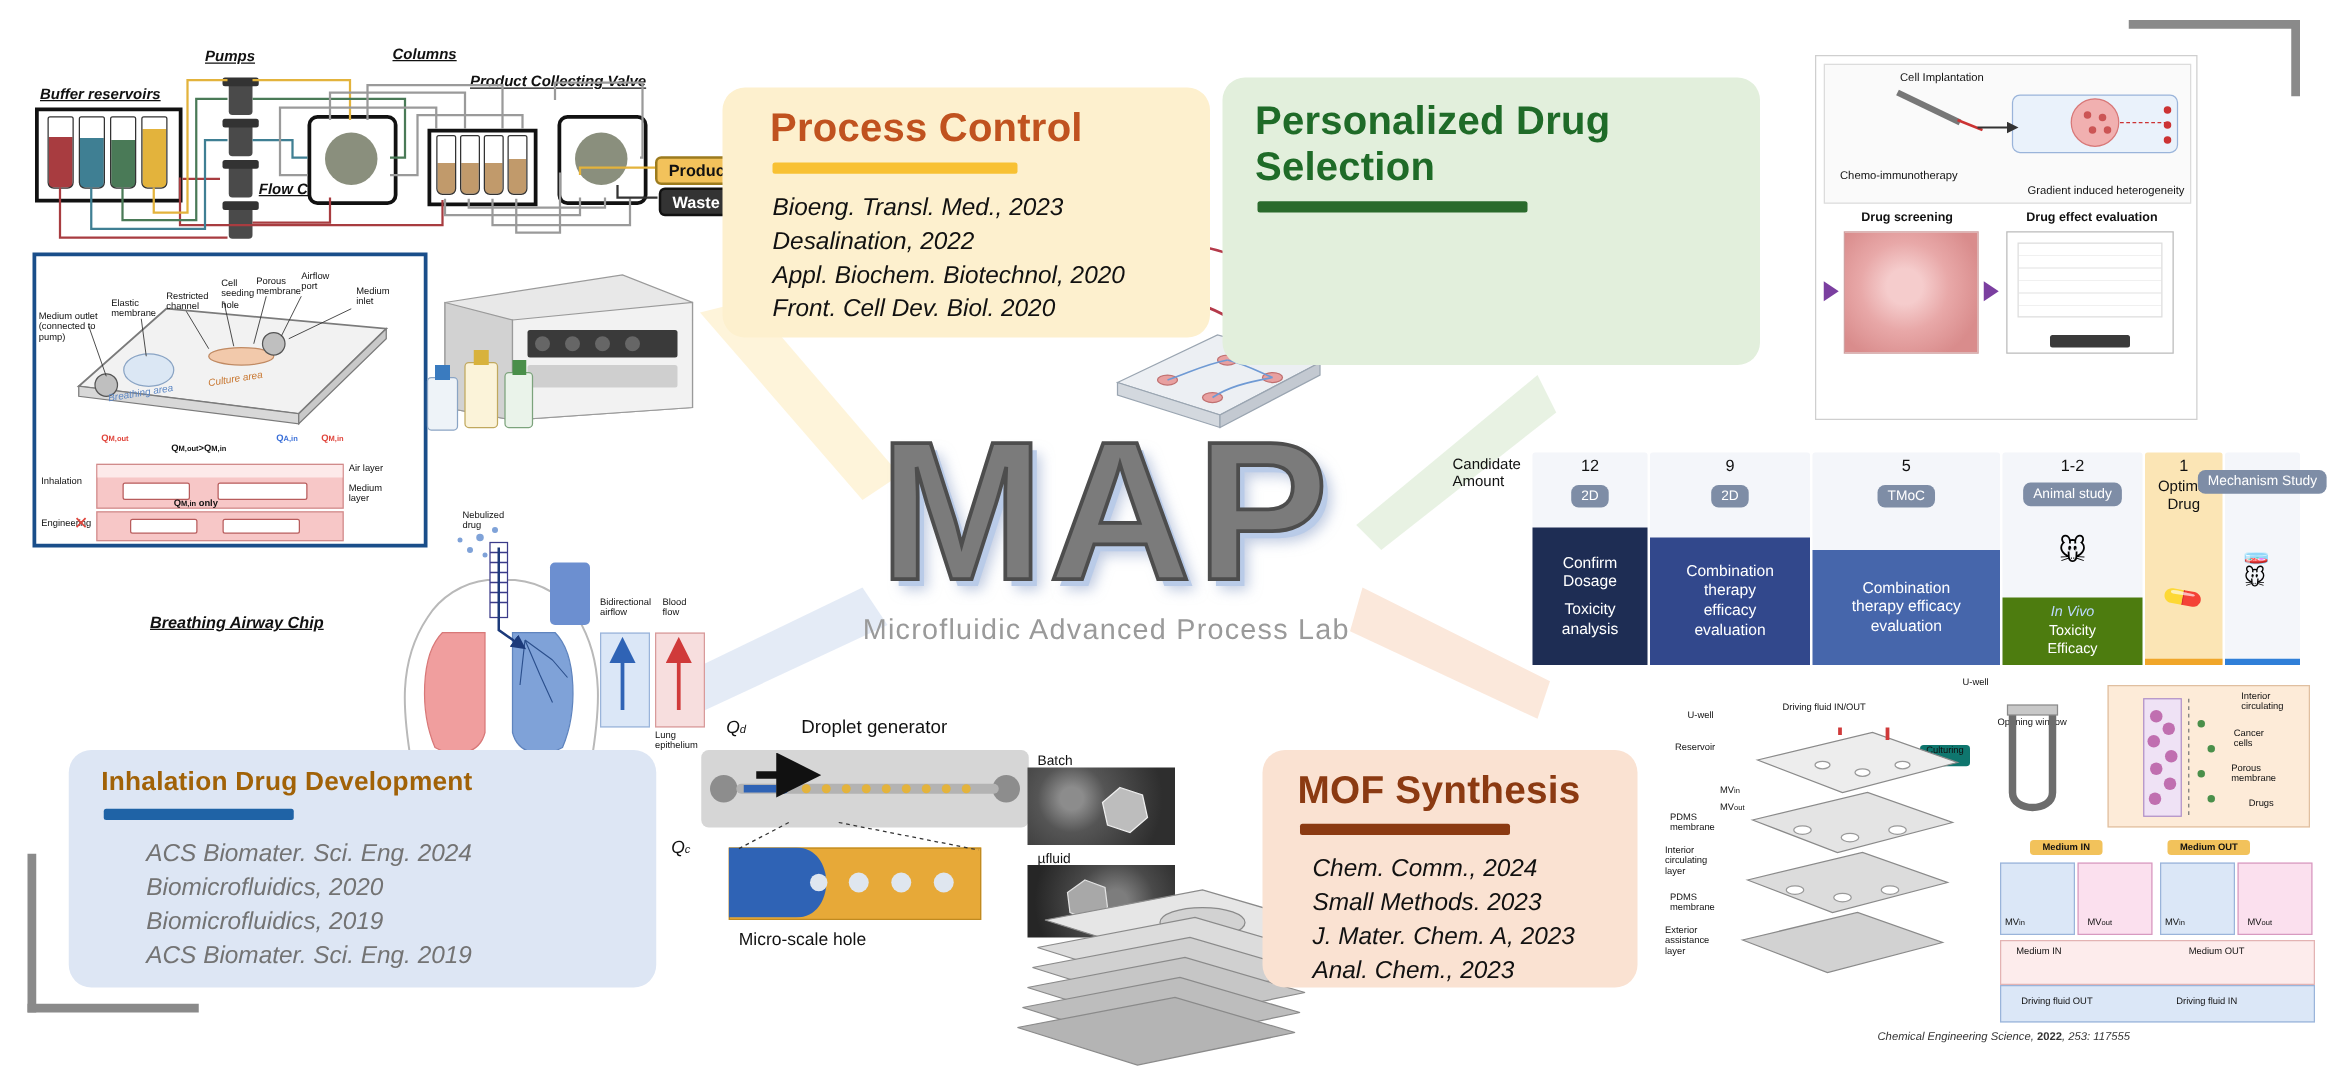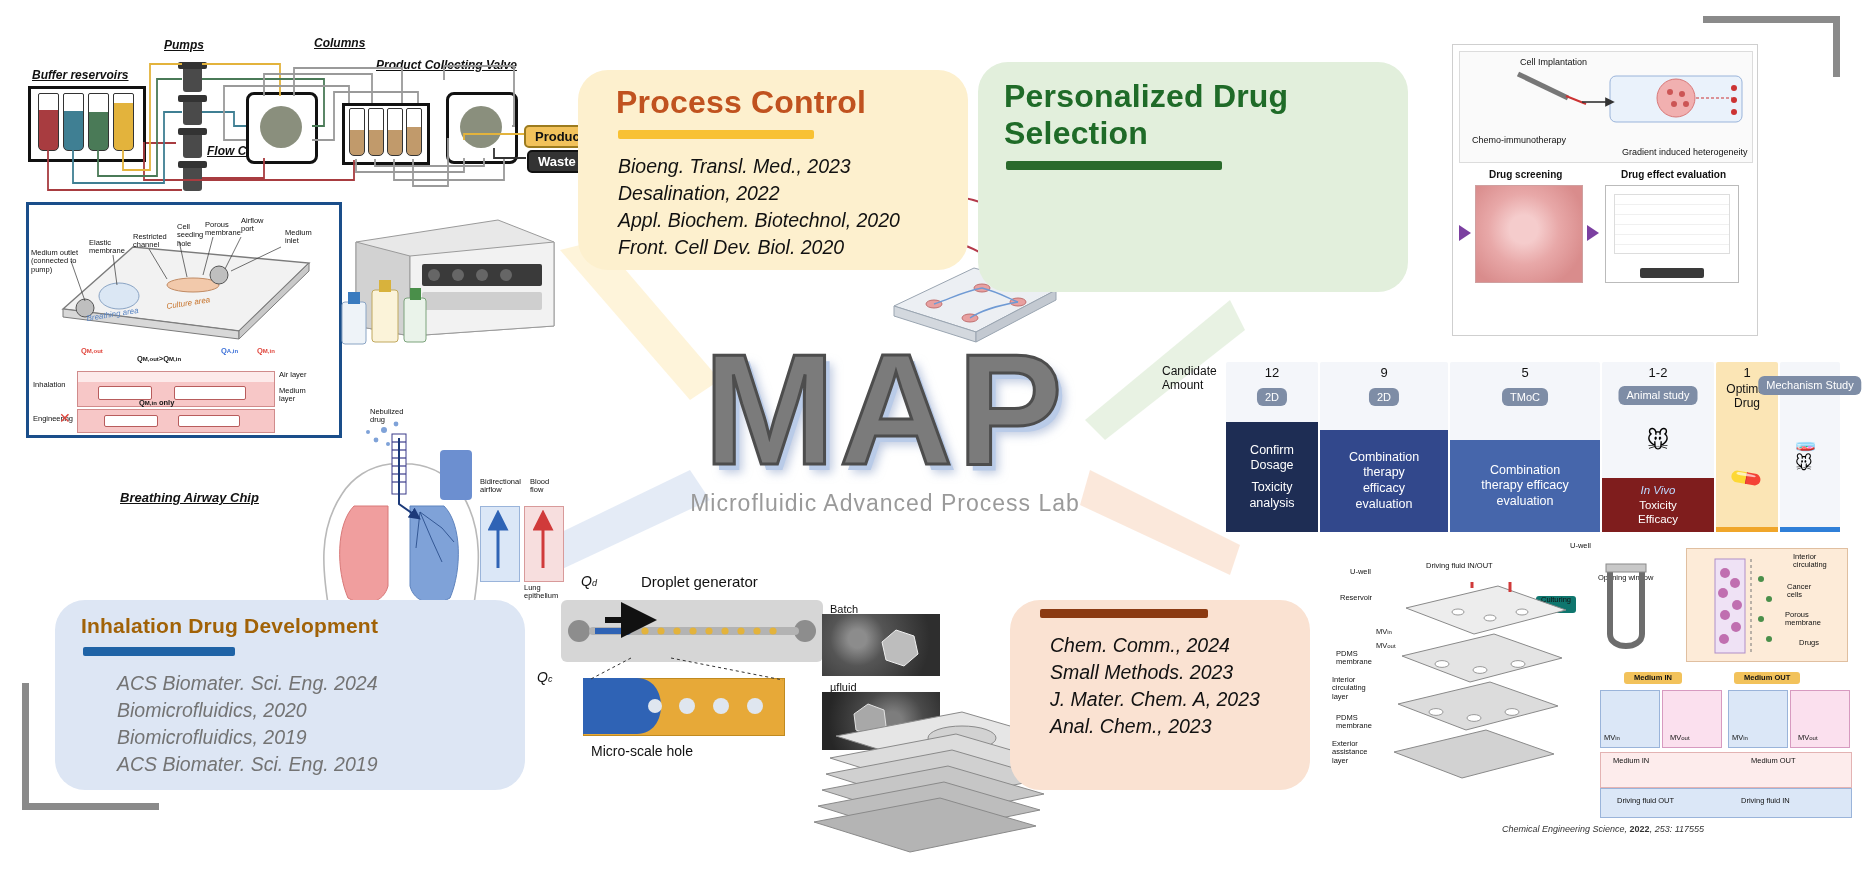--- a/index.html
+++ b/index.html
@@ -4,21 +4,21 @@
 <style>
   html,body{margin:0;padding:0;background:#ffffff;}
   body{width:1862px;height:870px;position:relative;overflow:hidden;
        font-family:"Liberation Sans","DejaVu Sans",sans-serif;}
   .abs{position:absolute;}
   
   .bracket{position:absolute;border-color:#8a8a8a;}
   .br-tr{top:16px;right:22px;width:130px;height:54px;border-top:7px solid #8a8a8a;border-right:7px solid #8a8a8a;}
   .br-bl{left:22px;bottom:60px;width:130px;height:120px;border-bottom:7px solid #8a8a8a;border-left:7px solid #8a8a8a;}
   
-  .card{position:absolute;border-radius:30px;box-sizing:border-box;}
+  .card{position:absolute;border-radius:18px;box-sizing:border-box;}
   .card h2{margin:0;font-weight:bold;letter-spacing:.2px;}
   .rule{height:9px;border-radius:2px;margin:9px 0 14px 0;}
   .refs{font-style:italic;line-height:1.38;}
   .refs div{white-space:nowrap;}
   
   #card-process{left:578px;top:70px;width:390px;height:200px;background:#fdf0ce;}
   #card-process h2{color:#c0521f;font-size:32px;padding:14px 0 0 38px;}
   #card-process .rule{background:#f8c133;width:196px;margin-left:40px;}
   #card-process .refs{color:#111;font-size:19.5px;padding-left:40px;}
   
@@ -434,21 +434,21 @@
       <span>evaluation</span>
     </div>
   </div>
 
   <div class="stage" style="left:440px;width:112px;">
     <div class="num">1-2</div>
     <div class="chip" style="top:24px;line-height:1.2;">
       <span>Animal study</span>
     </div>
     <div style="position:absolute;left:50%;transform:translateX(-50%);top:66px;font-size:22px;">🐭</div>
-    <div class="fill" style="height:54px;background:#7f1d1d;font-size:11.5px;">
+    <div class="fill" style="height:54px;background:#4d7c0f;font-size:11.5px;">
       <span style="font-style:italic;color:#bcd8ff;">In Vivo</span>
       <span>Toxicity</span>
       <span>Efficacy</span>
     </div>
   </div>
 
   <div class="stage" style="left:554px;width:62px;background:#fbe5b5;">
     <div class="num">1</div>
     <div style="text-align:center;font-size:12px;color:#111;line-height:1.2;margin-top:2px;">Optimal Drug</div>
     <div style="position:absolute;left:50%;transform:translateX(-50%) rotate(-35deg);top:104px;font-size:22px;">💊</div>
@@ -617,20 +617,21 @@
   <div class="rule"></div>
   <div class="refs">
     <div>ACS Biomater. Sci. Eng. 2024</div>
     <div>Biomicrofluidics, 2020</div>
     <div>Biomicrofluidics, 2019</div>
     <div>ACS Biomater. Sci. Eng. 2019</div>
   </div>
 </div>
 
 <div class="card" id="card-mof">
+  <h2>MOF Synthesis</h2>
   <div class="rule"></div>
   <div class="refs">
     <div>Chem. Comm., 2024</div>
     <div>Small Methods. 2023</div>
     <div>J. Mater. Chem. A, 2023</div>
     <div>Anal. Chem., 2023</div>
   </div>
 </div>
 
 </body></html>

